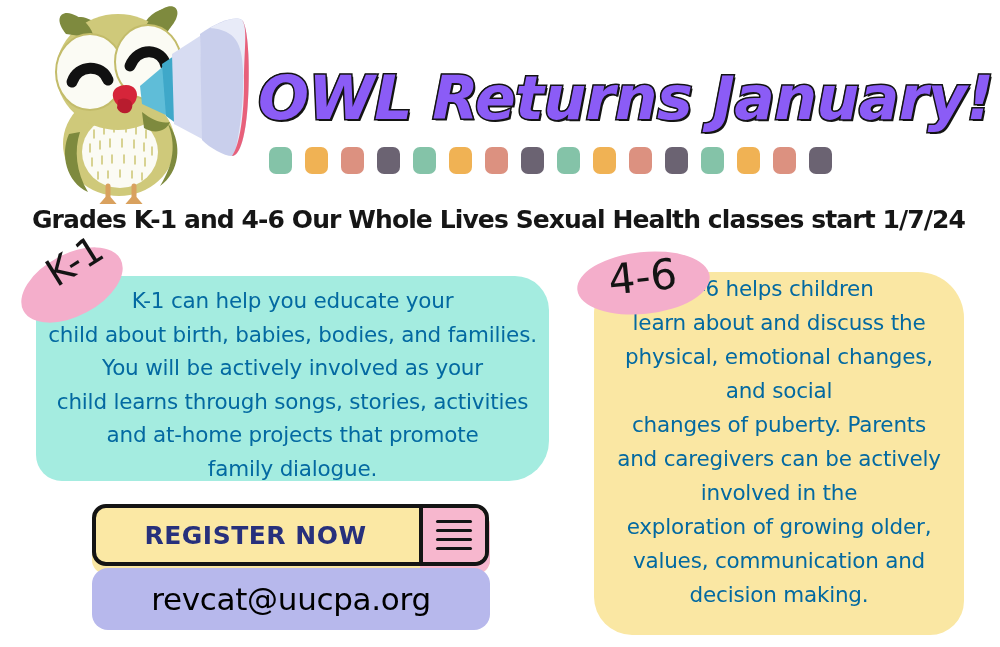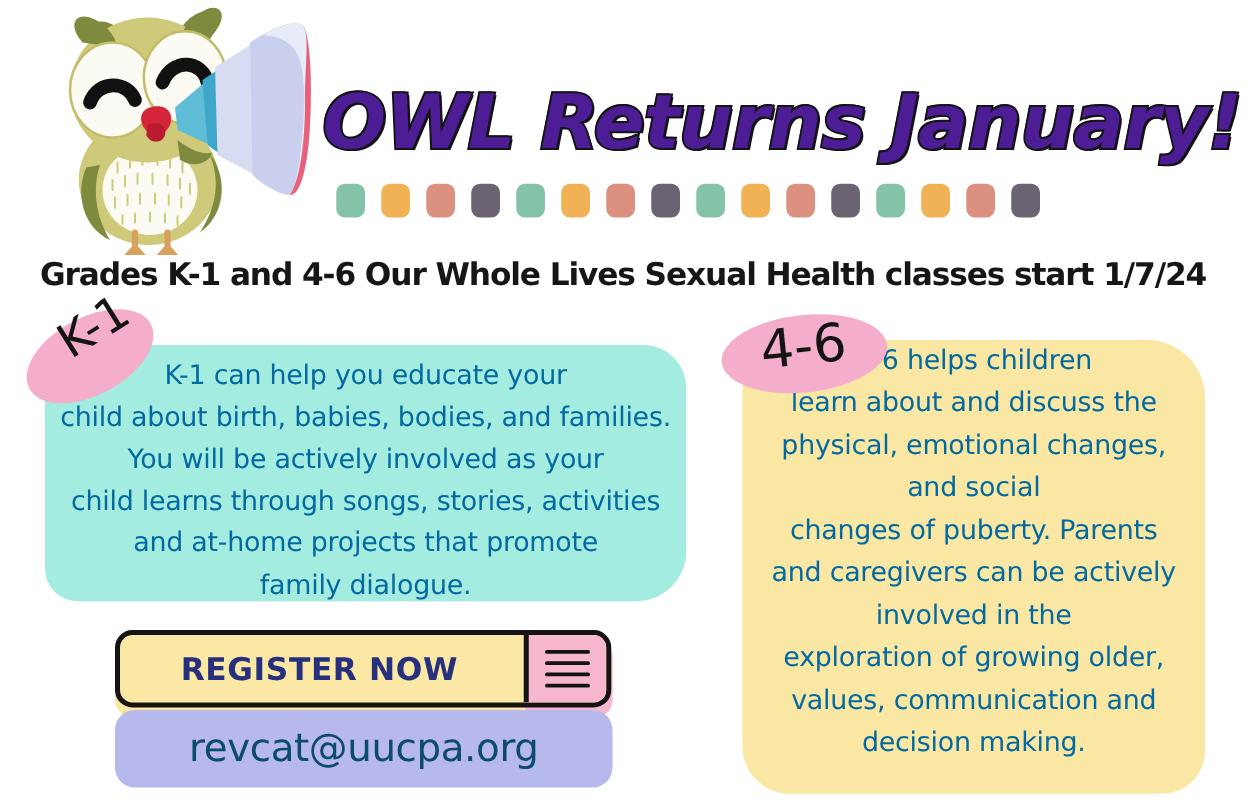--- a/index.html
+++ b/index.html
@@ -39,21 +39,21 @@
     position: absolute;
     left: 258px;
     top: 62px;
     width: 640px;
     height: 72px;
     font-family: "DejaVu Sans", sans-serif;
     font-size: 60px;
     font-weight: 700;
     font-style: italic;
     letter-spacing: -0.5px;
-    color: #4c1d95;
+    color: #8b5cf6;
     -webkit-text-stroke: 3px #141414;
     paint-order: stroke fill;
     text-shadow:
        2px 2px 0 #141414,
       -1px -1px 0 #141414;
     white-space: nowrap;
     line-height: 72px;
   }
 
   
@@ -244,21 +244,21 @@
     height: 62px;
     background: #B7B8EC;
     border-radius: 16px;
     display: flex;
     align-items: center;
     justify-content: center;
   }
   .email-text {
     font-family: "DejaVu Sans", sans-serif;
     font-size: 31px;
-    color: #0c4a6e;
+    color: #000000;
     letter-spacing: -0.3px;
   }
 </style>
 </head>
 <body>
 
 <div class="stage">
 
   <div class="owl-wrap">
     <svg class="owl-svg" viewBox="0 0 250 200" xmlns="http://www.w3.org/2000/svg">

